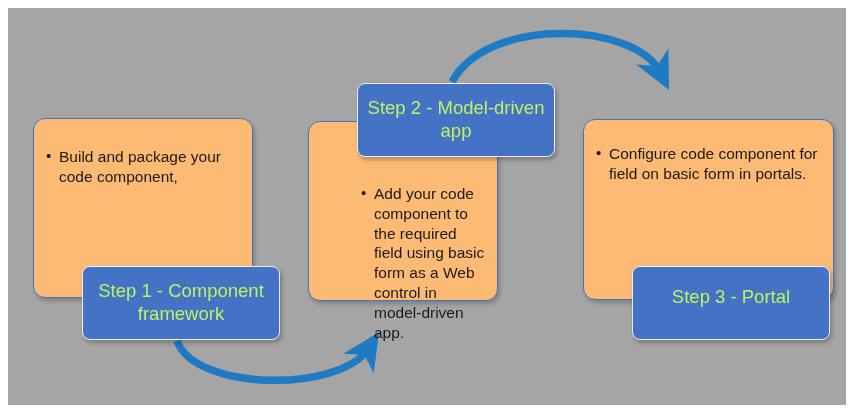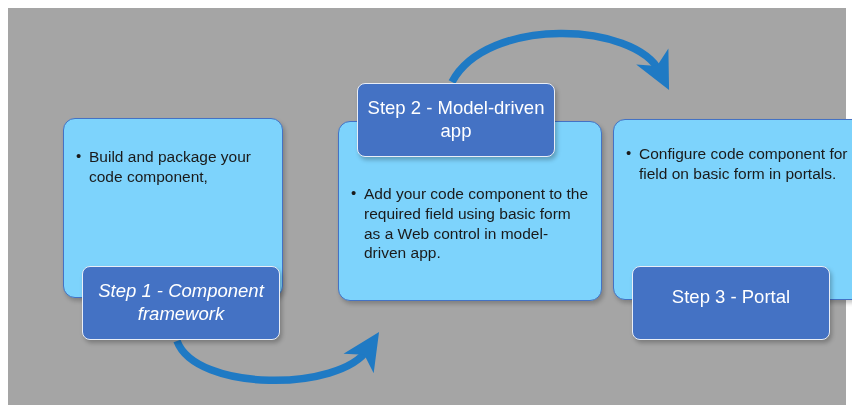--- a/index.html
+++ b/index.html
@@ -31,26 +31,25 @@
     position: absolute;
     left: 0;
     top: 0;
     width: 852px;
     height: 418px;
     pointer-events: none;
   }
   
   .card {
     position: absolute;
-    background: #7dd3fc;
+    background: #fdba74;
     border: 1px solid #4472c4;
     border-radius: 12px;
     box-sizing: border-box;
     box-shadow: 2px 3px 4px rgba(0,0,0,0.22);
-    margin-left: 30px;
   }
   .card-body {
     margin: 0;
     padding: 0;
     list-style: none;
     color: #1a1a1a;
     font-size: 15.5px;
     line-height: 1.28;
   }
   .card-body li {
@@ -71,63 +70,63 @@
     top: 118px;
     width: 220px;
     height: 180px;
   }
   #card-1 .card-body {
     padding: 28px 14px 0 12px;
   }
   #card-2 {
     left: 308px;
     top: 121px;
-    width: 264px;
+    width: 190px;
     height: 180px;
+    padding-left: 40px;
   }
   #card-2 .card-body {
     padding: 62px 12px 0 12px;
   }
   #card-3 {
     left: 583px;
     top: 119px;
     width: 251px;
     height: 181px;
   }
   #card-3 .card-body {
     padding: 24px 12px 0 12px;
   }
   
   .badge {
     position: absolute;
     background: #4472c4;
     border: 1px solid #e9eef7;
     border-radius: 8px;
     box-sizing: border-box;
-    color: #ffffff;
+    color: #bef264;
     font-size: 18.5px;
     line-height: 1.22;
     text-align: center;
     display: flex;
     align-items: center;
     justify-content: center;
     box-shadow: 2px 3px 4px rgba(0,0,0,0.25);
   }
   .badge span {
     display: block;
     width: 100%;
     padding: 0 8px;
     box-sizing: border-box;
   }
   #badge-1 {
     left: 82px;
     top: 266px;
     width: 198px;
     height: 74px;
-    font-style: italic;
   }
   #badge-2 {
     left: 357px;
     top: 83px;
     width: 198px;
     height: 74px;
   }
   #badge-3 {
     left: 632px;
     top: 266px;

